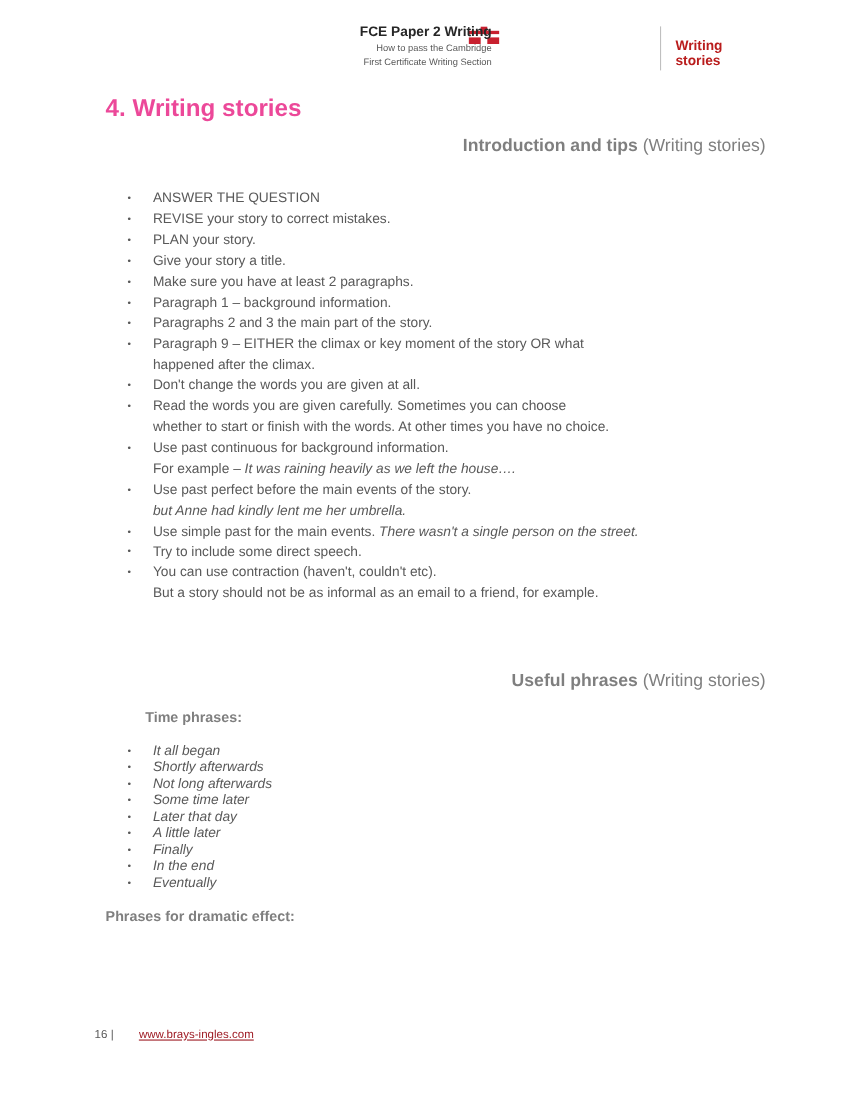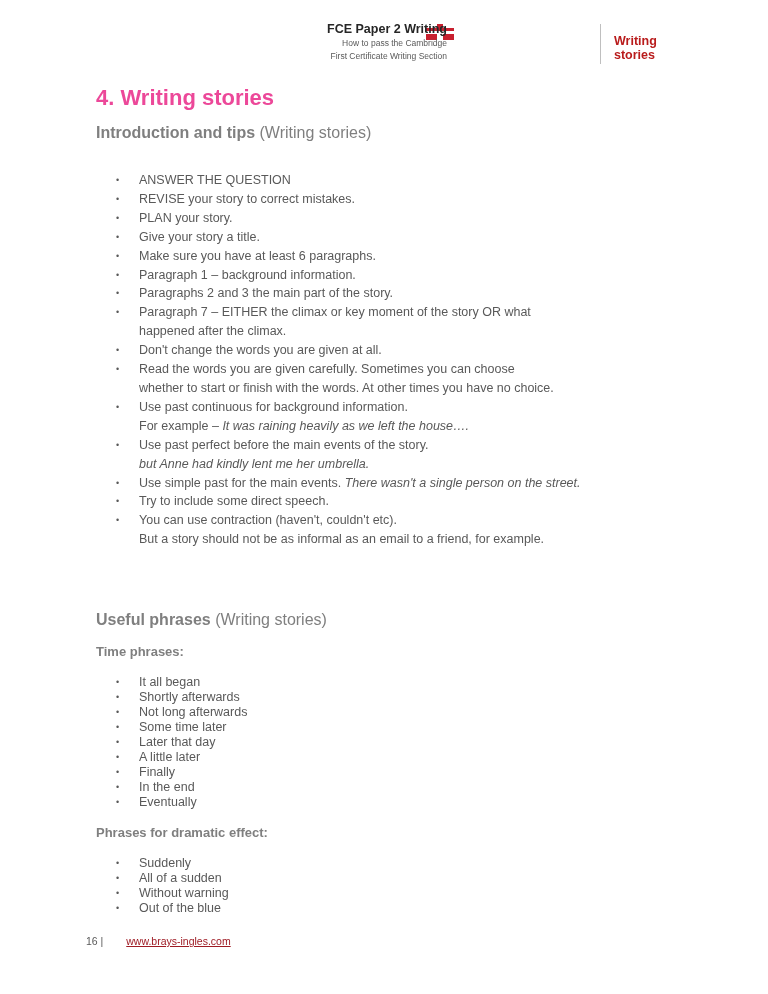--- a/index.html
+++ b/index.html
@@ -9,31 +9,31 @@
     .header { position: absolute; top: 20px; left: 0; width: 628px; height: 46px; }
     .logo { position: absolute; left: 426px; top: 4px; width: 28px; height: 16px; }
     .header-text { position: absolute; right: 181px; top: 2px; text-align: right; }
     .header-title { font-size: 12.5px; font-weight: bold; color: #262626; line-height: 15px; }
     .header-sub { font-size: 8.5px; color: #595959; line-height: 13px; }
     .header-divider { position: absolute; left: 600px; top: 4px; width: 1px; height: 40px; background: #bfbfbf; }
     .header-section { position: absolute; left: 614px; top: 14px; font-size: 12.5px; font-weight: bold; color: #b91c1c; }
 
     .content { position: absolute; left: 96px; top: 84px; width: 600px; }
     h1 { margin: 0; font-size: 22px; font-weight: bold; color: #ec4899; line-height: 28px; }
-    h2 { margin: 0; font-size: 16px; line-height: 20px; color: #7f7f7f; font-weight: normal; }
+    h2 { margin: 0; font-size: 16px; line-height: 20px; color: #7f7f7f; font-weight: normal; text-align: right; }
     h2 b { color: #7f7f7f; font-weight: bold; }
     h3 { margin: 0; font-size: 13px; font-weight: bold; color: #7f7f7f; line-height: 16px; }
 
     ul { margin: 0; padding: 0; list-style: none; }
     li { position: relative; padding-left: 43px; font-size: 12.5px; line-height: 18.9px; color: #595959; }
     li::before { content: "•"; position: absolute; left: 20px; top: 0; font-size: 9px; color: #595959; }
     li .exline { display: block; }
     li i { font-style: italic; }
 
-    ul.phr li { line-height: 15px; }
+    ul.phr li { line-height: 15px; font-style: italic; }
 
     .footer { position: absolute; left: 86px; top: 935px; font-size: 10.5px; color: #595959; }
     .footer .pg { display: inline-block; margin-right: 20px; }
     .footer a { color: #9e1b24; text-decoration: underline; }
   </style>
 </head>
 <body>
 
 <div class="header">
   <svg class="logo" viewBox="0 0 28 16">
@@ -54,53 +54,47 @@
 
 <div class="content">
   <h1>4. Writing stories</h1>
   <h2 style="margin-top:11px;"><b>Introduction and tips</b><span> (Writing stories)</span></h2>
 
   <ul id="tips" style="margin-top:28px;">
       <li><span>ANSWER THE QUESTION</span></li>
       <li><span>REVISE your story to correct mistakes.</span></li>
       <li><span>PLAN your story.</span></li>
       <li><span>Give your story a title.</span></li>
-      <li><span>Make sure you have at least 6 paragraphs.</span></li>
+      <li><span>Make sure you have at least 2 paragraphs.</span></li>
       <li><span>Paragraph 1 – background information.</span></li>
       <li><span>Paragraphs 2 and 3 the main part of the story.</span></li>
-      <li><span>Paragraph 7 – EITHER the climax or key moment of the story OR what</span><span class="exline"> happened after the climax.</span></li>
+      <li><span>Paragraph 9 – EITHER the climax or key moment of the story OR what</span><span class="exline"> happened after the climax.</span></li>
       <li><span>Don't change the words you are given at all.</span></li>
       <li><span>Read the words you are given carefully. Sometimes you can choose</span><span class="exline">whether to start or finish with the words. At other times you have no choice.</span></li>
       <li><span>Use past continuous for background information.</span><span class="exline"><span>For example – </span><i>It was raining heavily as we left the house….</i></span></li>
       <li><span>Use past perfect before the main events of the story.</span><span class="exline"><i>but Anne had kindly lent me her umbrella.</i></span></li>
       <li><span>Use simple past for the main events. </span><i>There wasn't a single person on the street.</i></li>
       <li><span>Try to include some direct speech.</span></li>
       <li><span>You can use contraction (haven't, couldn't etc).</span><span class="exline">But a story should not be as informal as an email to a friend, for example.</span></li>
     </ul>
 
   <h2 style="margin-top:61px;"><b>Useful phrases</b><span> (Writing stories)</span></h2>
 
-  <h3 style="margin-top:14px;">Time phrases:</h3>
+  <h3 style="margin-top:14px;margin-left:36px;">Time phrases:</h3>
   <ul id="time" class="phr" style="margin-top:15px;">
       <li>It all began</li>
       <li>Shortly afterwards</li>
       <li>Not long afterwards</li>
       <li>Some time later</li>
       <li>Later that day</li>
       <li>A little later</li>
       <li>Finally</li>
       <li>In the end</li>
       <li>Eventually</li>
     </ul>
 
   <h3 style="margin-top:15px;">Phrases for dramatic effect:</h3>
-  <ul id="dramatic" class="phr" style="margin-top:15px;">
-      <li>Suddenly</li>
-      <li>All of a sudden</li>
-      <li>Without warning</li>
-      <li>Out of the blue</li>
-    </ul>
 </div>
 
 <div class="footer">
   <span class="pg">16 |</span>
   <a>www.brays-ingles.com</a>
 </div>
 
 </body></html>

